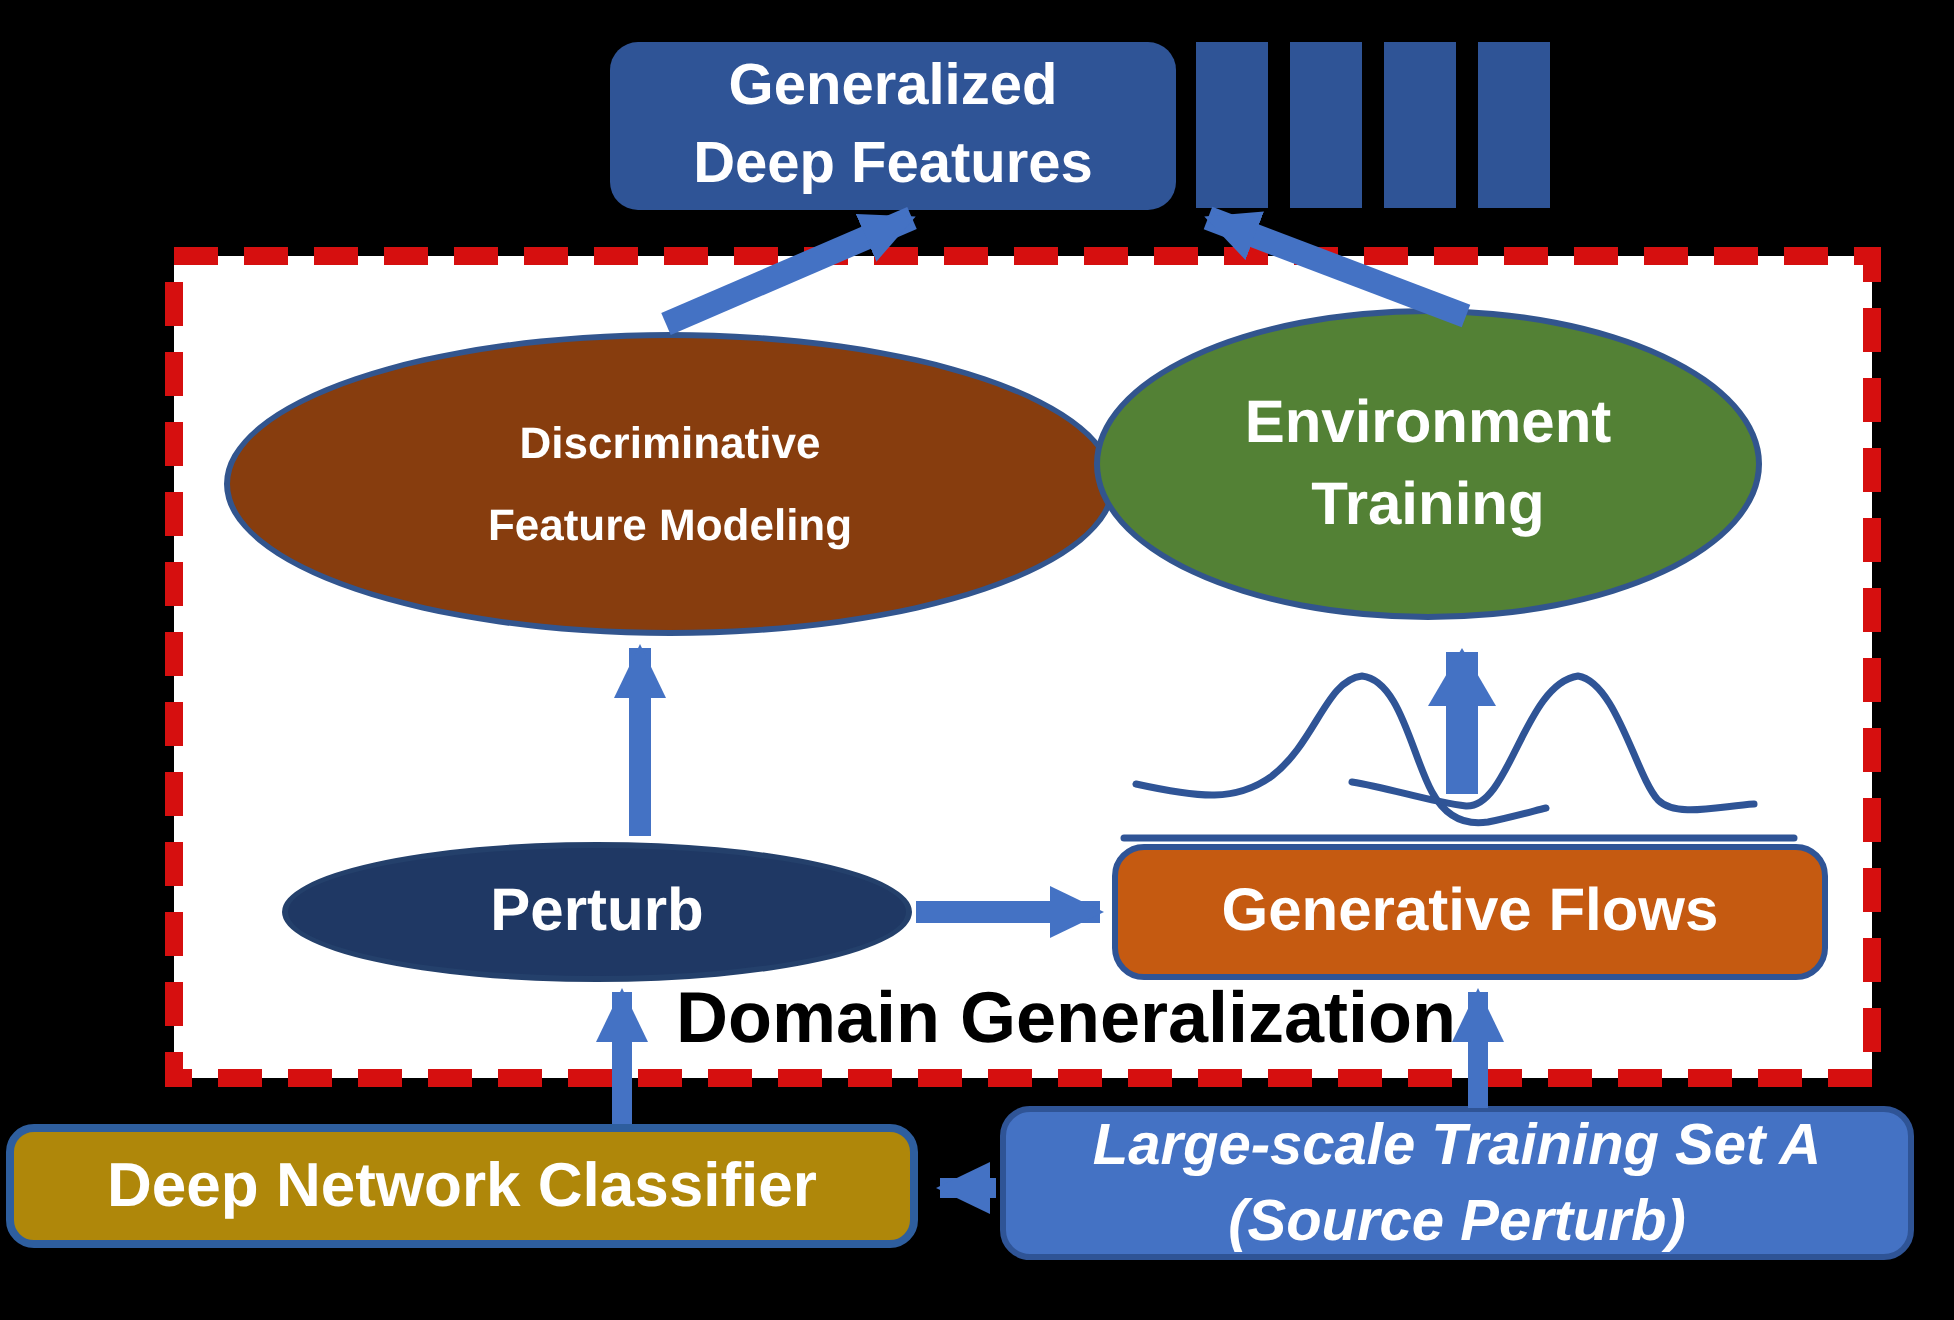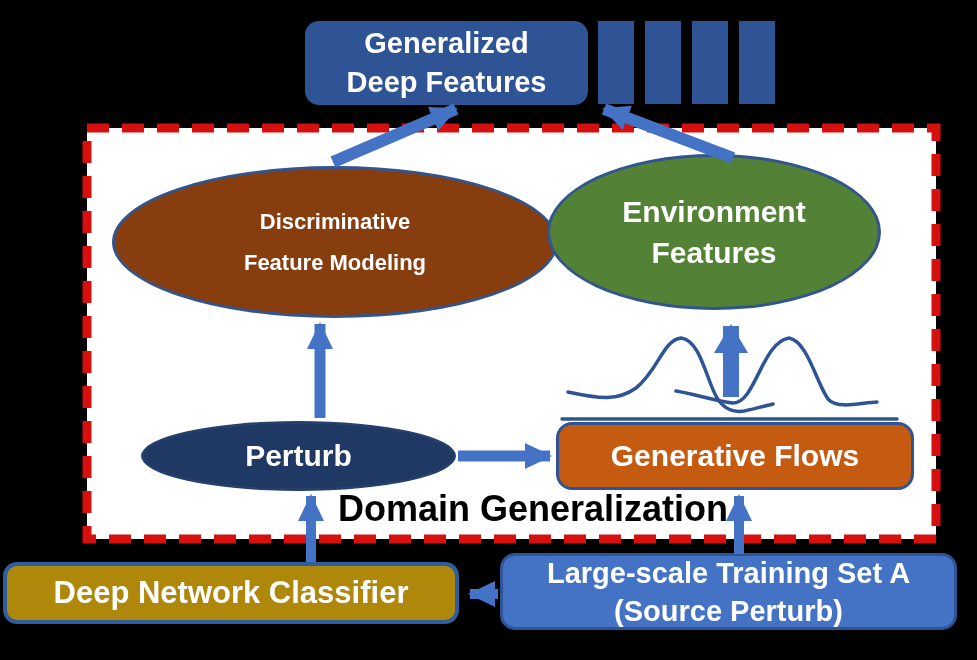--- a/index.html
+++ b/index.html
@@ -29,21 +29,21 @@
                border:3px solid #32558E;font-size:30px;line-height:41px;}
   #perturb-ellipse{left:141px;top:421px;width:315px;height:70px;background:var(--navy);
                    border:3px solid #24406B;font-size:30px;}
   #flows-box{left:556px;top:422px;width:358px;height:68px;background:var(--orange);
              border:3px solid var(--primary_blue);border-radius:16px;font-size:30px;}
   #caption{position:absolute;z-index:1;left:293px;top:488px;width:480px;text-align:center;
            color:var(--text_dark);font-weight:bold;font-size:36px;}
   #classifier-box{left:3px;top:562px;width:456px;height:62px;background:var(--gold);
                   border:4px solid #2E5E9E;border-radius:14px;font-size:31px;}
   #trainset-box{left:500px;top:553px;width:457px;height:77px;background:var(--accent_blue);
-                border:3px solid var(--primary_blue);border-radius:15px;font-size:29px;line-height:38px;}
+                border:3px solid var(--primary_blue);border-radius:15px;font-size:29px;line-height:38px;font-style:italic;}
   .arrow{stroke:var(--arrow);fill:none;}
   .ah-fill{fill:var(--arrow);}
   .dist-curve{stroke:var(--curve);stroke-width:3.5;fill:none;stroke-linecap:round;}
 </style>
 </head>
 <body>
 
 <div id="canvas">
 
   <svg id="bg-layer" class="layer" viewBox="0 0 977 660">
@@ -62,21 +62,21 @@
       <div class="feature-bar"></div>
     </div>
 
   <div class="node ellipse-node" id="disc-ellipse">
     <span>Discriminative</span>
     <span>Feature Modeling</span>
   </div>
 
   <div class="node ellipse-node" id="env-ellipse">
     <span>Environment</span>
-    <span>Features</span>
+    <span>Training</span>
   </div>
 
   <div class="node ellipse-node" id="perturb-ellipse">
     <span>Perturb</span>
   </div>
 
   <div class="node rect-node" id="flows-box">
     <span>Generative Flows</span>
   </div>
 

